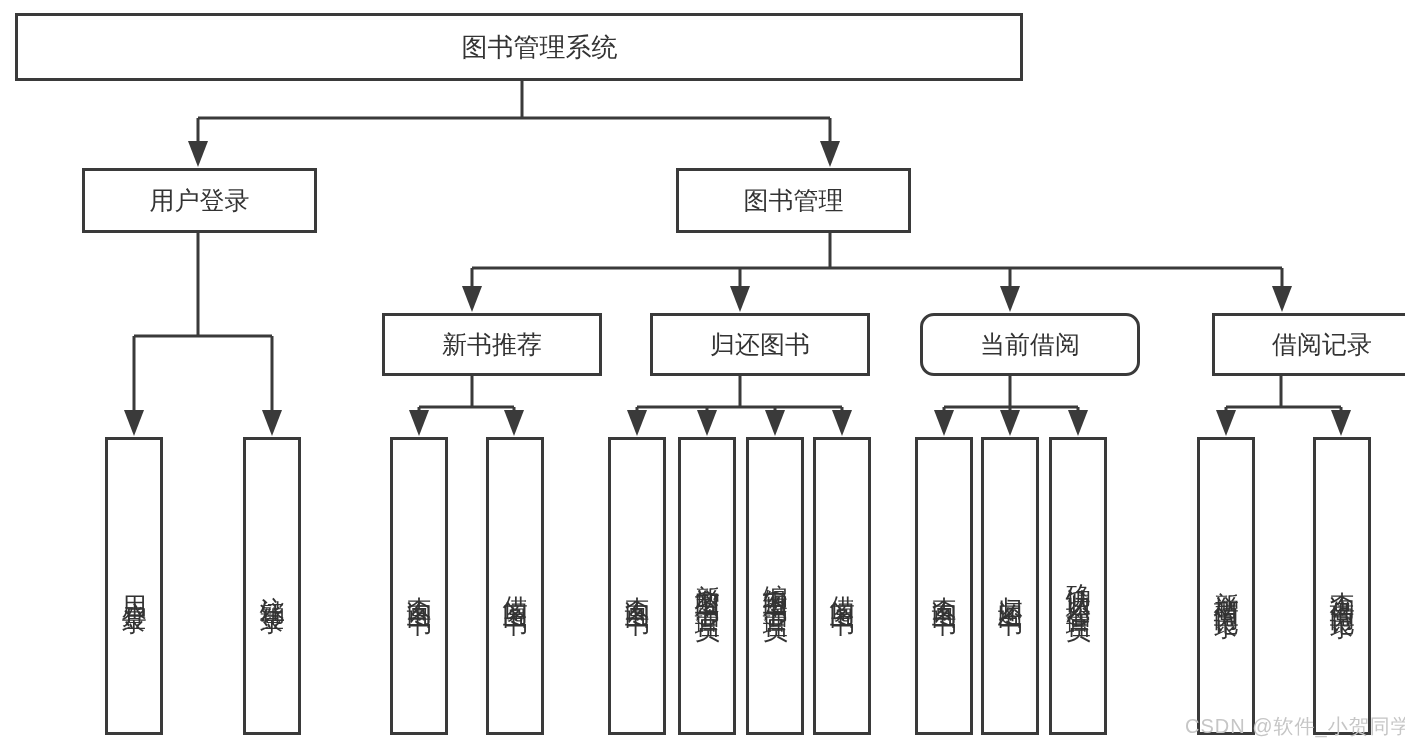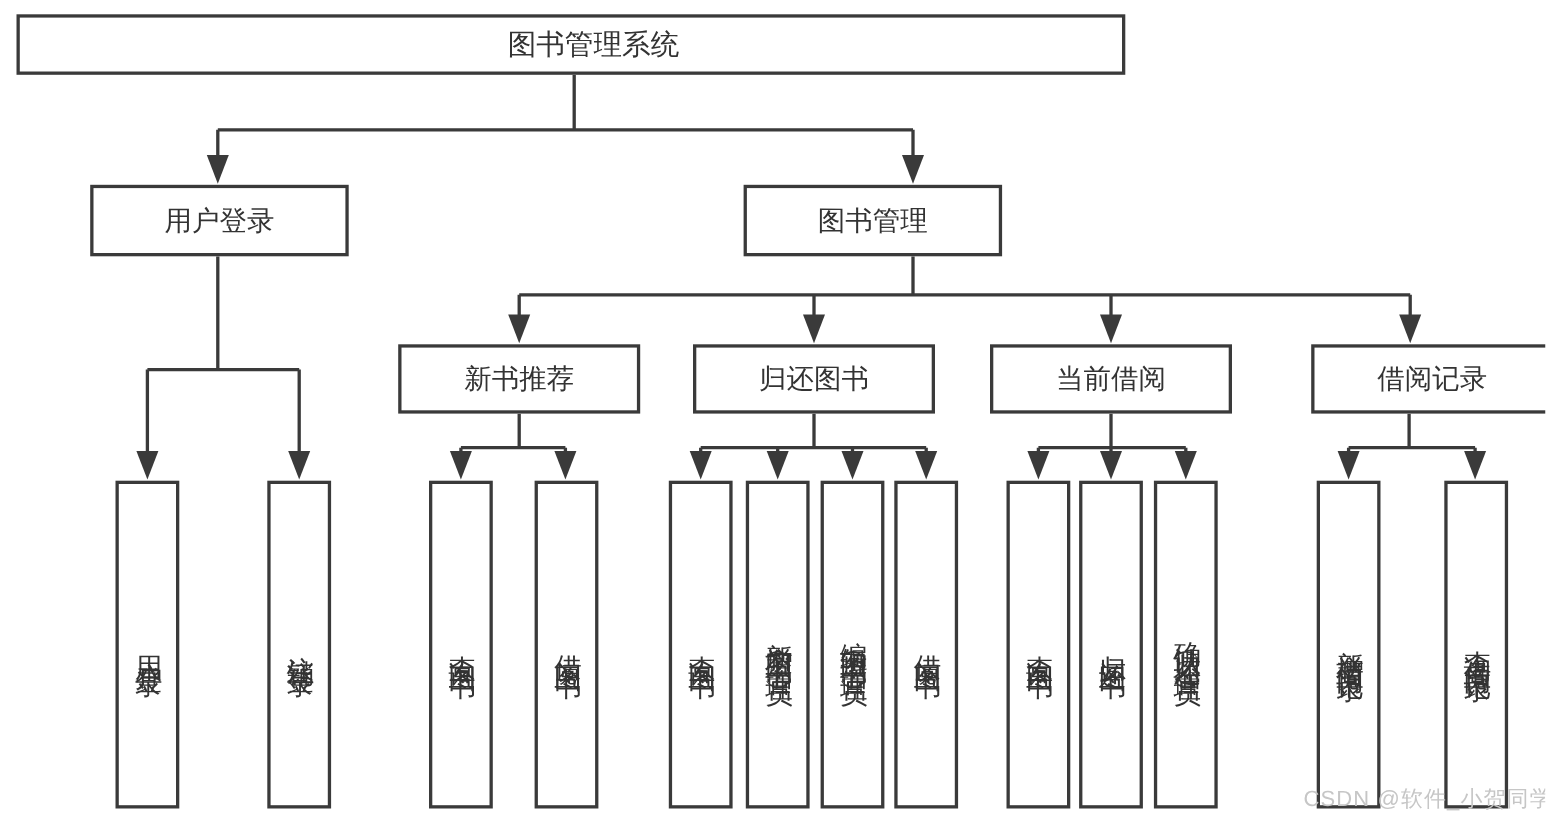--- a/index.html
+++ b/index.html
@@ -12,23 +12,23 @@
     position:relative; width:1405px; height:747px; background:var(--page-bg); overflow:hidden;
   }
   .connectors{position:absolute; left:0; top:0; width:1405px; height:747px;}
   .connectors path{stroke:var(--line); stroke-width:3; fill:none;}
   .connectors polygon{fill:var(--line); stroke:none;}
   .node{
     position:absolute; background:var(--box-bg); border:3px solid var(--line);
     display:flex; align-items:center; justify-content:center; color:var(--text);
   }
   .node .label{color:var(--text); white-space:nowrap;}
-  .h1box{left:15px; top:13px; width:1008px; height:55px; font-size:26px;padding-left:41px;}
+  .h1box{left:15px; top:13px; width:1008px; height:68px; font-size:26px;padding-left:41px;}
   .h2box{top:168px; width:235px; height:65px; font-size:25px;}
-  .h3box{top:313px; width:220px; height:63px; font-size:25px;}
+  .h3box{top:313px; width:220px; height:63px; font-size:25px;margin-left:20px;}
   .leaf{top:437px; width:58px; height:298px;}
   .leaf .label{
     writing-mode:vertical-rl; text-orientation:mixed;
     font-size:25px; letter-spacing:5px; line-height:1.1;
   }
   .watermark{
     position:absolute; left:1185px; top:713px; font-size:20px;
     color:var(--watermark); white-space:nowrap; letter-spacing:1px;
   }
 </style>
@@ -96,21 +96,21 @@
   <div class="node h2box" style="left:676px;">
     <span class="label">图书管理</span>
   </div>
 
   <div class="node h3box" style="left:362px;">
     <span class="label">新书推荐</span>
   </div>
   <div class="node h3box" style="left:630px;">
     <span class="label">归还图书</span>
   </div>
-  <div class="node h3box" style="left:900px;">
+  <div class="node h3box" style="left:900px;border-radius:14px;">
     <span class="label">当前借阅</span>
   </div>
   <div class="node h3box" style="left:1192px;">
     <span class="label">借阅记录</span>
   </div>
 
   <div class="node leaf" style="left:105px;">
     <span class="label">用户登录</span>
   </div>
   <div class="node leaf" style="left:243px;">

